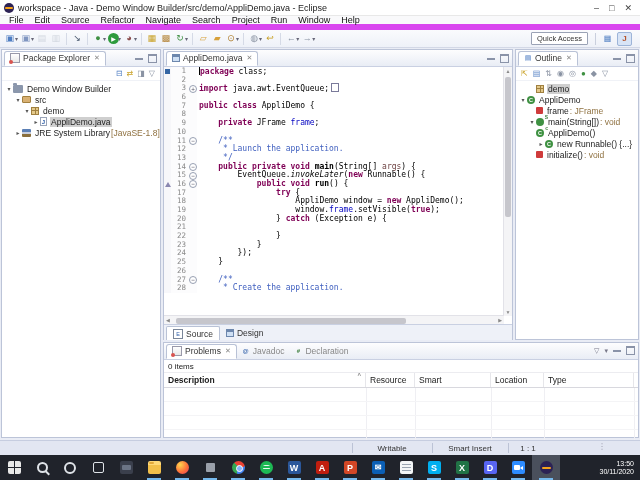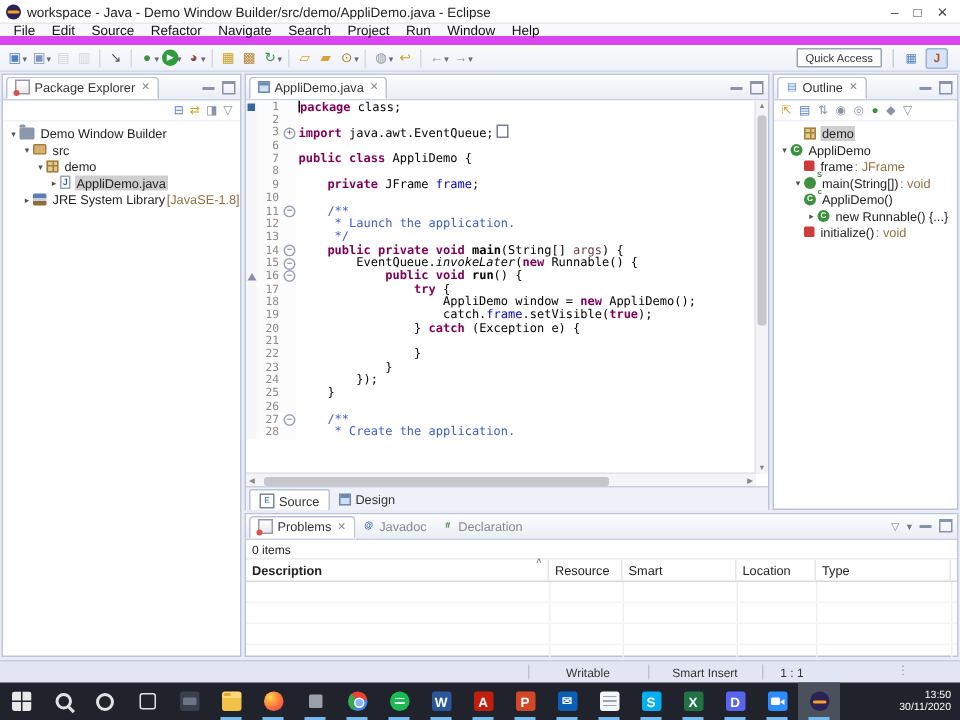--- a/index.html
+++ b/index.html
@@ -454,21 +454,21 @@
           <div class="cline">
             <span class="cruler"></span>
             <span class="cnum">18</span>
             <span class="cfold"></span>
             <span class="ccode"><span class="t-p">                    AppliDemo window = </span><span class="t-k">new</span><span class="t-p"> AppliDemo();</span></span>
           </div>
           <div class="cline">
             <span class="cruler"></span>
             <span class="cnum">19</span>
             <span class="cfold"></span>
-            <span class="ccode"><span class="t-p">                    catch.</span><span class="t-f">frame</span><span class="t-p">.setVisible(</span><span class="t-k">true</span><span class="t-p">);</span></span>
+            <span class="ccode"><span class="t-p">                    window.</span><span class="t-f">frame</span><span class="t-p">.setVisible(</span><span class="t-k">true</span><span class="t-p">);</span></span>
           </div>
           <div class="cline">
             <span class="cruler"></span>
             <span class="cnum">20</span>
             <span class="cfold"></span>
             <span class="ccode"><span class="t-p">                } </span><span class="t-k">catch</span><span class="t-p"> (Exception e) {</span></span>
           </div>
           <div class="cline">
             <span class="cruler"></span>
             <span class="cnum">21</span>

